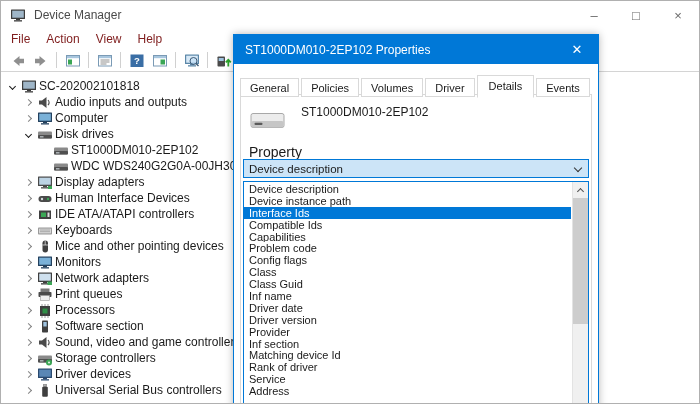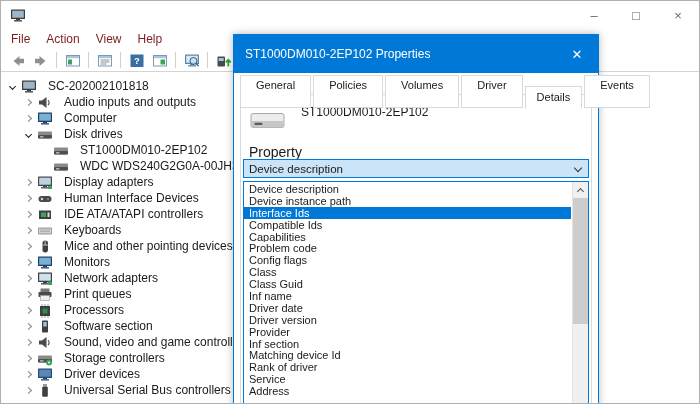--- a/index.html
+++ b/index.html
@@ -18,29 +18,29 @@
   .tb-icon{width:23px;height:21px;display:flex;align-items:center;justify-content:center;}
   .tb-sep{width:1px;height:16px;background:#d0d0d0;margin:0 4px;}
 
   
   .tree{position:absolute;top:72px;left:0;right:0;bottom:0;padding-top:5px;overflow:hidden;background:#fff;}
   .tree-row{height:16px;display:flex;align-items:center;white-space:nowrap;font-size:12px;color:#1a1a1a;}
   .chev-slot{width:15px;min-width:15px;display:flex;align-items:center;justify-content:center;}
   .chev{display:inline-block;width:5px;height:5px;border-right:1.1px solid #838383;border-bottom:1.1px solid #838383;transform:rotate(-45deg);}
   .chev.expanded{border-color:#1a1a1a;border-right-width:1.4px;border-bottom-width:1.4px;transform:rotate(45deg);}
   .icon-slot{width:18px;min-width:18px;display:flex;align-items:center;justify-content:center;}
-  .tree-label{margin-left:10px;}
+  .tree-label{margin-left:1px;}
 
   
   .dialog{position:absolute;left:232px;top:33px;width:366px;height:382px;background:#fff;border:1px solid var(--accent);box-shadow:0 0 8px rgba(0,0,0,.28);}
-  .dlg-titlebar{height:38px;background:var(--accent);display:flex;align-items:center;padding-left:11px;}
+  .dlg-titlebar{height:29px;background:var(--accent);display:flex;align-items:center;padding-left:11px;}
   .dlg-title{color:#fff;font-size:12px;}
   .dlg-close{margin-left:auto;width:42px;height:29px;display:flex;align-items:center;justify-content:center;color:#fff;font-size:13px;}
   .tabs{position:absolute;top:40px;left:6px;display:flex;align-items:flex-end;z-index:3;}
-  .tab{height:33px;line-height:18px;background:#fff;border:1px solid #d9d9d9;margin-right:2px;padding:0 15px;font-size:11px;color:#1a1a1a;}
+  .tab{height:19px;line-height:18px;background:#fff;border:1px solid #d9d9d9;margin-right:2px;padding:0 9px;font-size:11px;color:#1a1a1a;}
   .tab.active{height:23px;line-height:21px;margin-bottom:-1px;border-bottom:1px solid #fff;padding:0 11px;}
   .tabpage{position:absolute;left:6px;right:6px;top:59px;bottom:-4px;border:1px solid #d9d9d9;background:#fff;z-index:2;}
   .device-row{position:absolute;top:4px;left:0;right:0;height:40px;}
   .device-icon{position:absolute;left:9px;top:11px;}
   .device-name{position:absolute;left:60px;top:6px;font-size:12px;color:#1a1a1a;}
   .property-label{position:absolute;top:49px;left:8px;font-size:14px;color:#1a1a1a;}
   .combobox{position:absolute;left:2px;right:2px;top:64px;height:19px;background:var(--cb-fill);border:1px solid var(--accent);display:flex;align-items:center;font-size:11.5px;color:#1a1a1a;padding-left:5px;}
   .cb-chev{position:absolute;right:7px;top:5px;width:6px;height:6px;border-right:1.3px solid #333;border-bottom:1.3px solid #333;transform:rotate(45deg);}
   .droplist{position:absolute;left:2px;right:2px;top:86px;height:246px;background:#fff;border:1px solid var(--accent);overflow:hidden;font-size:11px;color:#1a1a1a;}
   .list-body{position:absolute;left:0;top:1px;right:17px;bottom:0;}
@@ -58,20 +58,21 @@
 
   <div class="titlebar">
     <span class="app-icon">
         <svg width="16" height="15" viewBox="0 0 16 15">
           <rect x="1" y="1.5" width="14" height="9.5" rx="0.5" fill="#3c3c3c"></rect>
           <rect x="2.2" y="2.7" width="11.6" height="7" fill="#9fb6c8"></rect>
           <rect x="6" y="11" width="4" height="1.2" fill="#3c3c3c"></rect>
           <rect x="4" y="12.2" width="8" height="1.3" fill="#3c3c3c"></rect>
         </svg>
       </span>
+    <span class="title-text">Device Manager</span>
     <div class="win-controls">
       <span class="win-btn">–</span>
       <span class="win-btn">□</span>
       <span class="win-btn">×</span>
     </div>
   </div>
 
   <div class="menubar">
       <div class="menu-item">File</div>
       <div class="menu-item">Action</div>

